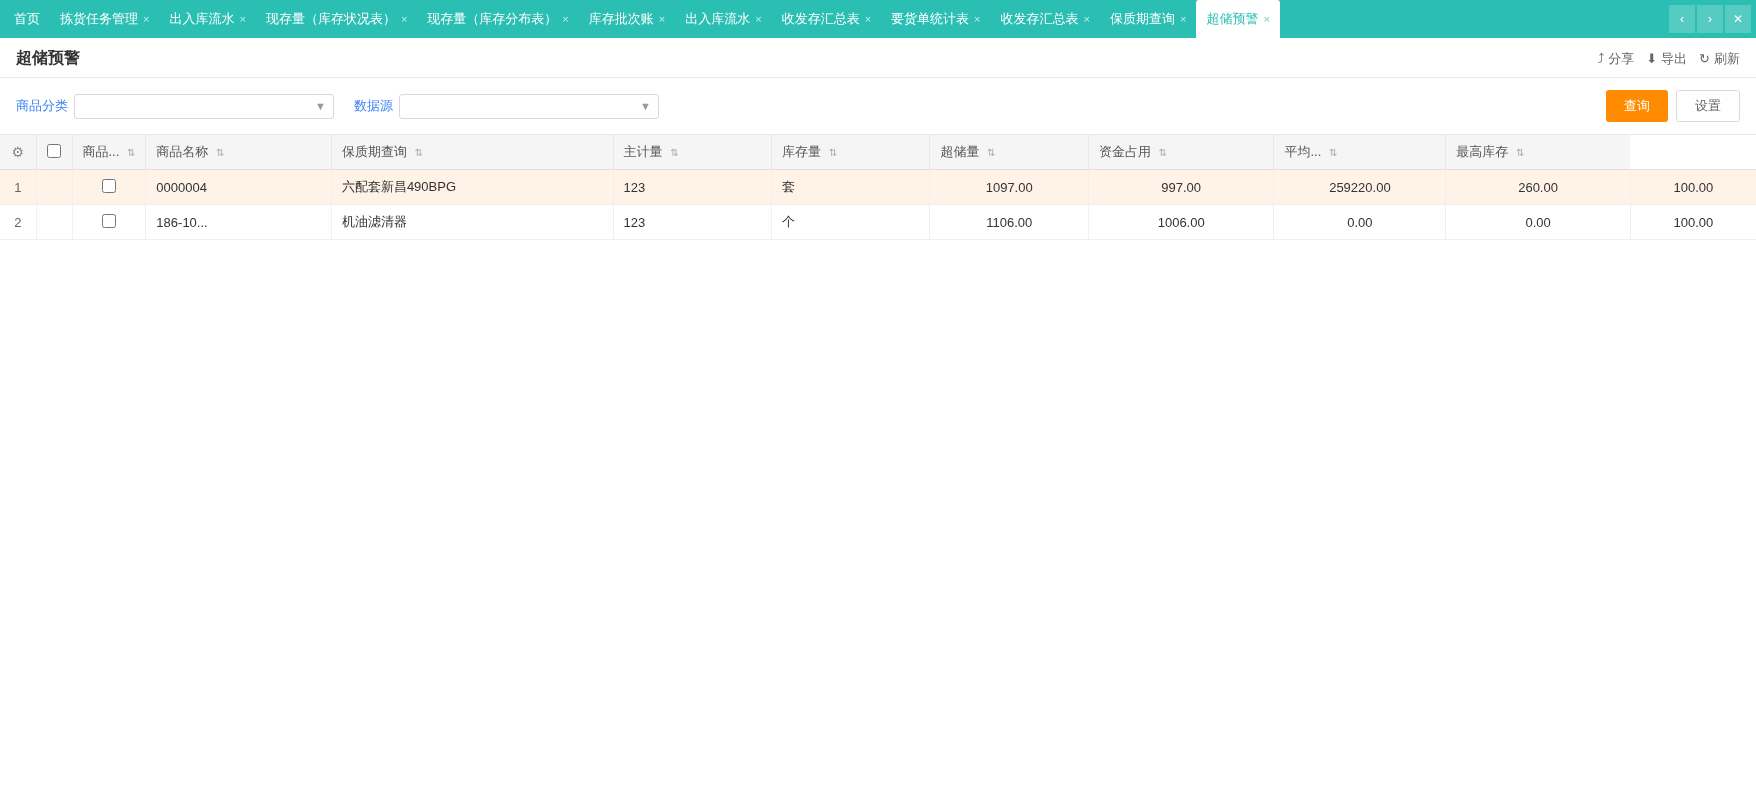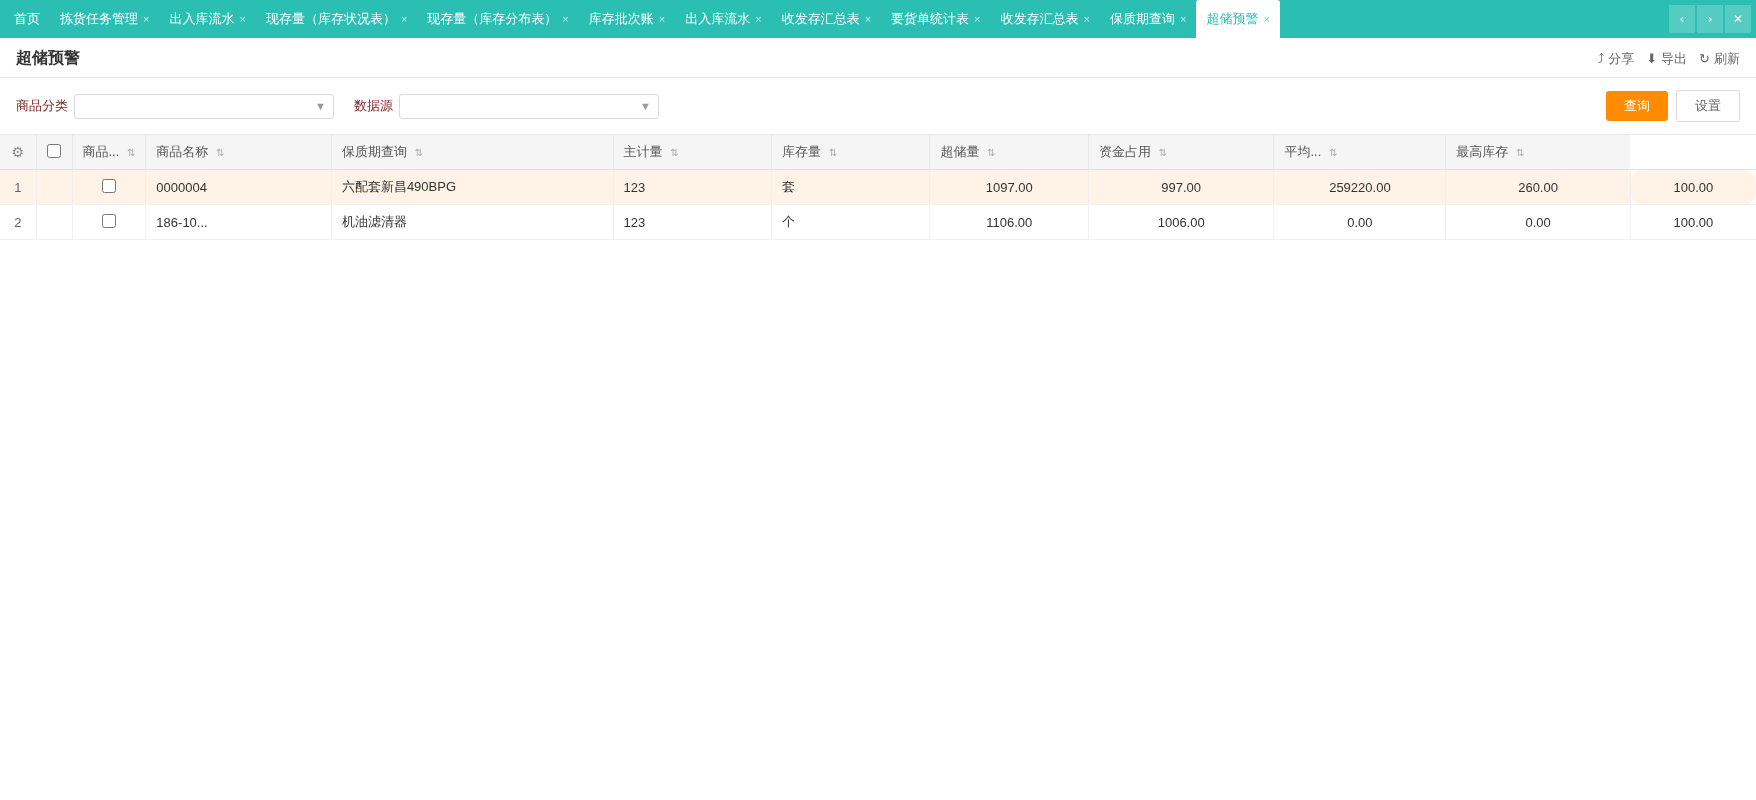--- a/index.html
+++ b/index.html
@@ -90,21 +90,21 @@
       align-items: center;
       gap: 20px;
       border-bottom: 1px solid #e8e8e8;
     }
     .filter-group {
       display: flex;
       align-items: center;
       gap: 6px;
     }
     .filter-label {
-      color: #7f1d1d;
+      color: #3b82f6;
       font-size: 13px;
       white-space: nowrap;
     }
     .filter-select-wrapper {
       position: relative;
       display: inline-block;
     }
     .filter-select-wrapper .chevron {
       position: absolute;
       right: 8px;
@@ -143,21 +143,20 @@
       border-radius: 3px;
       padding: 6px 18px;
       font-size: 13px;
       cursor: pointer;
     }
 
     .filter-buttons {
       margin-left: auto;
       display: flex;
       gap: 8px;
-      align-items: center;
     }
 
     
     .table-container {
       background: #fff;
       margin: 0;
       padding: 0;
     }
     table {
       width: 100%;
@@ -187,21 +186,21 @@
     }
     tbody tr {
       border-bottom: 1px solid #f0f0f0;
     }
     tbody tr.row-highlighted { background: #fff3e8; }
     tbody td {
       padding: 8px 10px;
       border-right: 1px solid #f0f0f0;
       color: #333;
     }
-    tbody td:last-child { border-right: none; border-radius: 13px; }
+    tbody td:last-child { border-right: none; }
     .td-center { text-align: center; }
     .td-right { text-align: center; }
     .row-num { color: #666; }
     .checkbox-cell { width: 36px; text-align: center; }
     .gear-cell { width: 36px; text-align: center; }
 
     input[type="checkbox"] {
       width: 14px; height: 14px; cursor: pointer;
       accent-color: #2bbfb3;
     }

